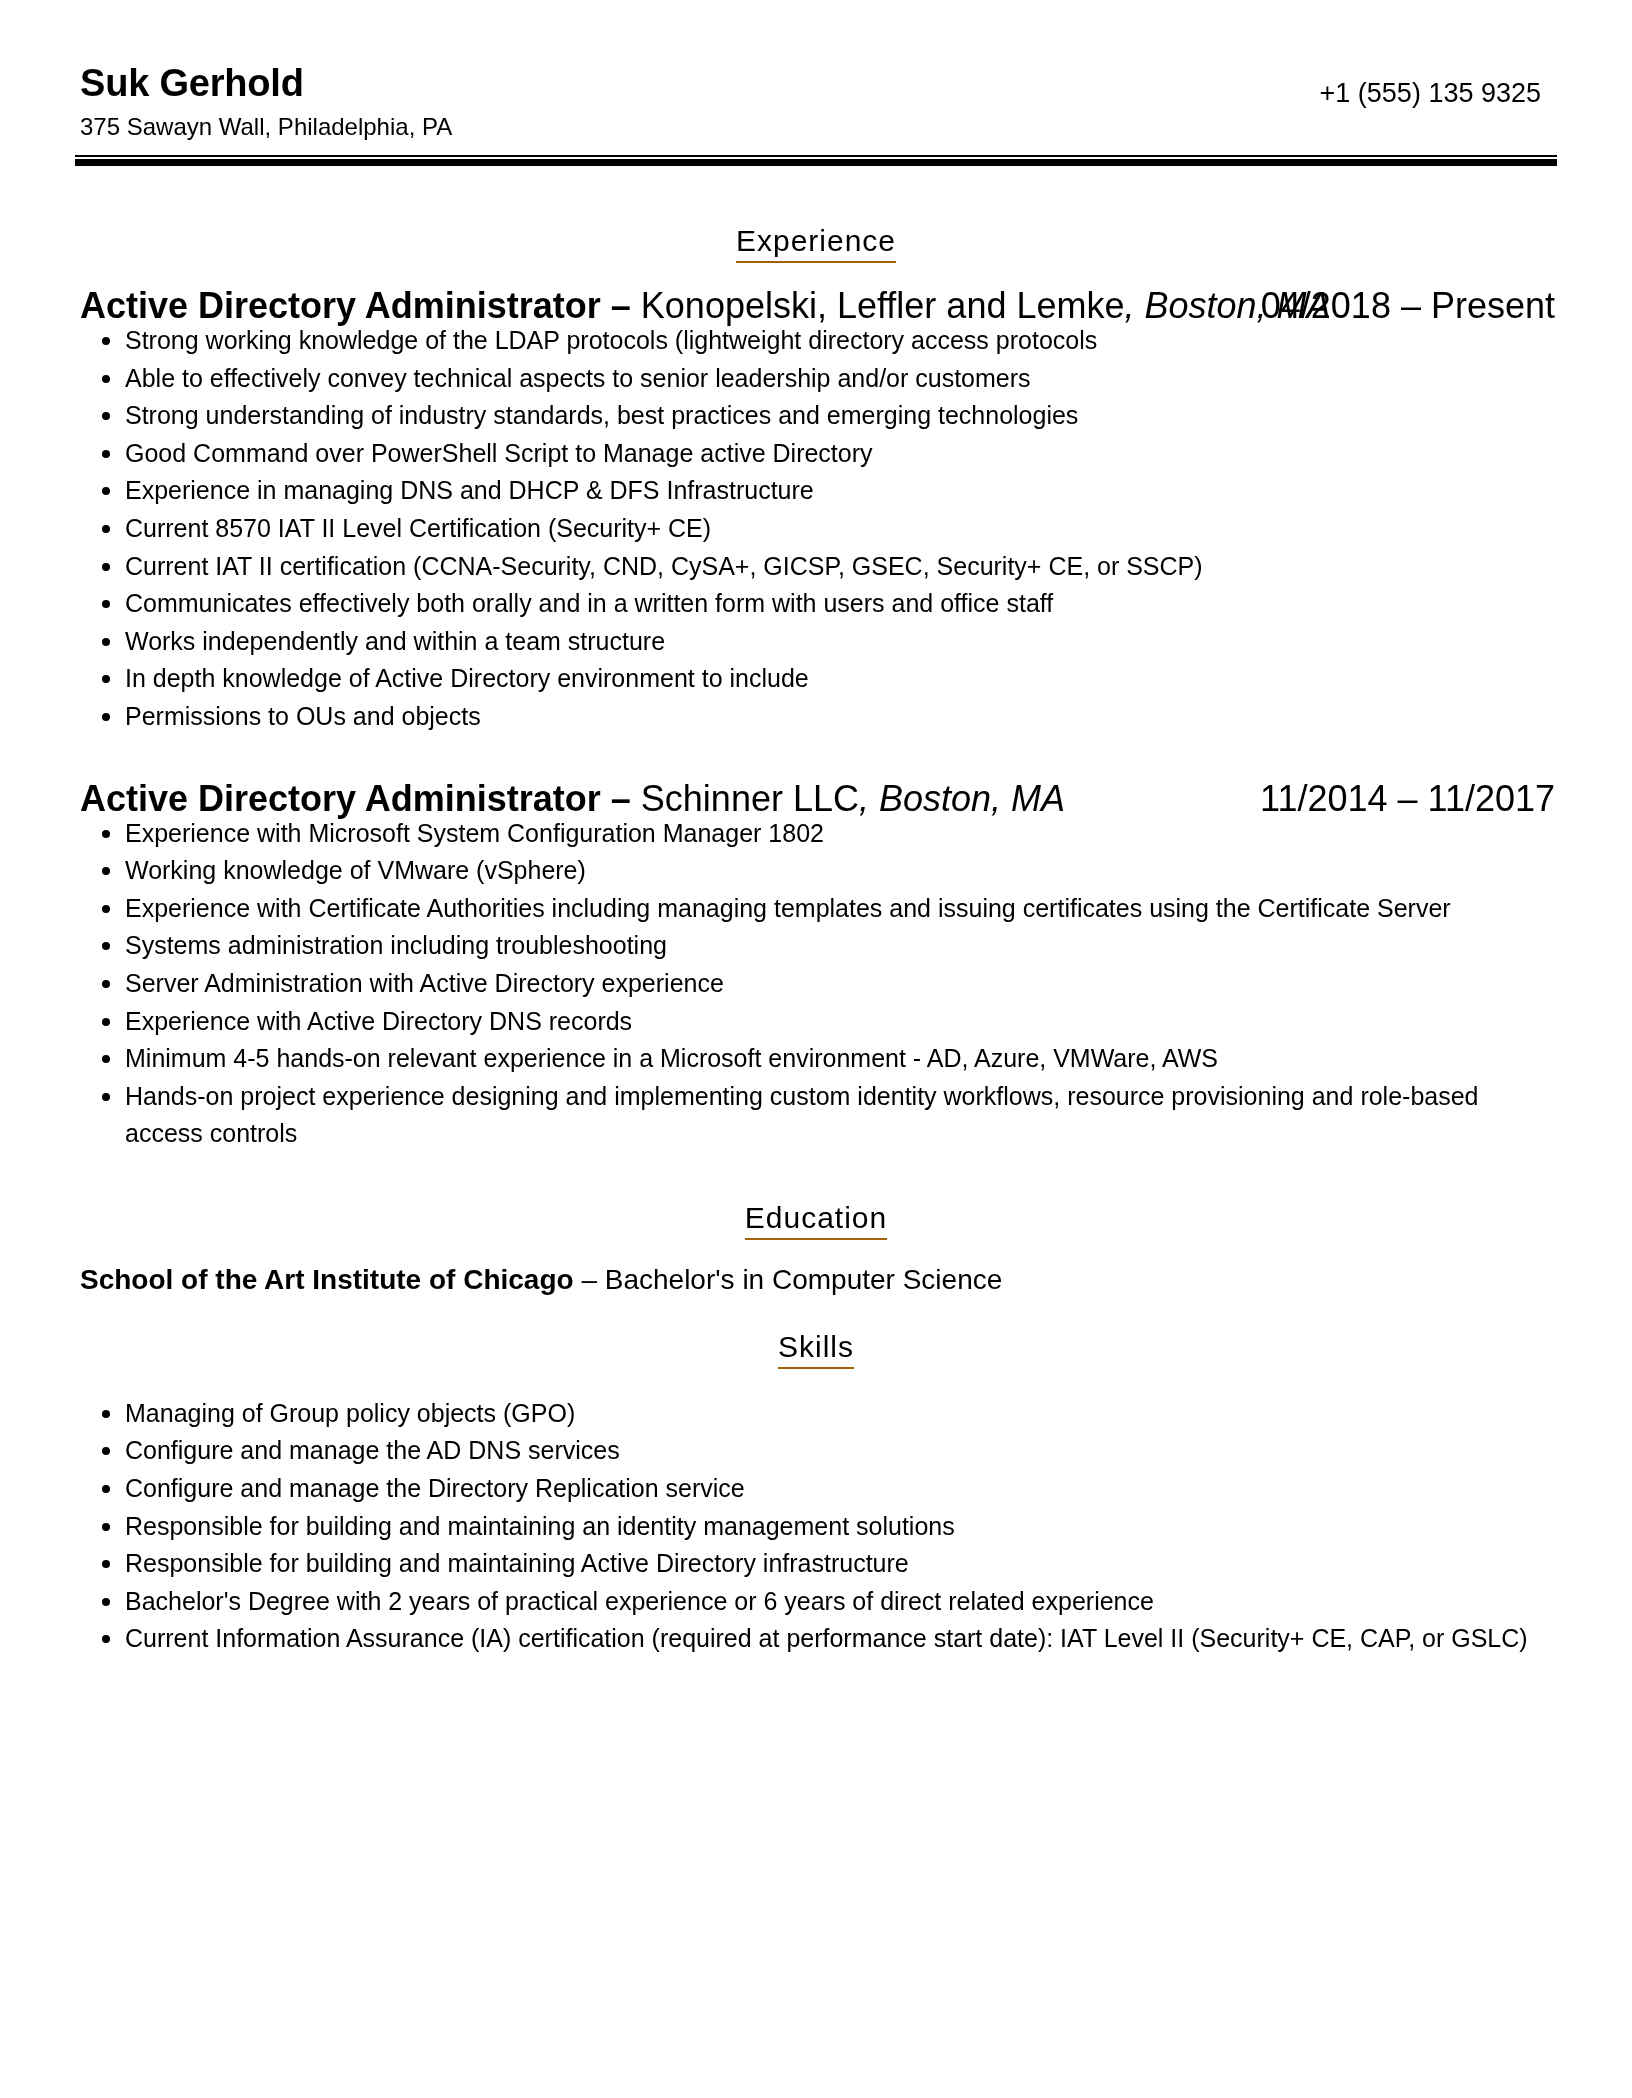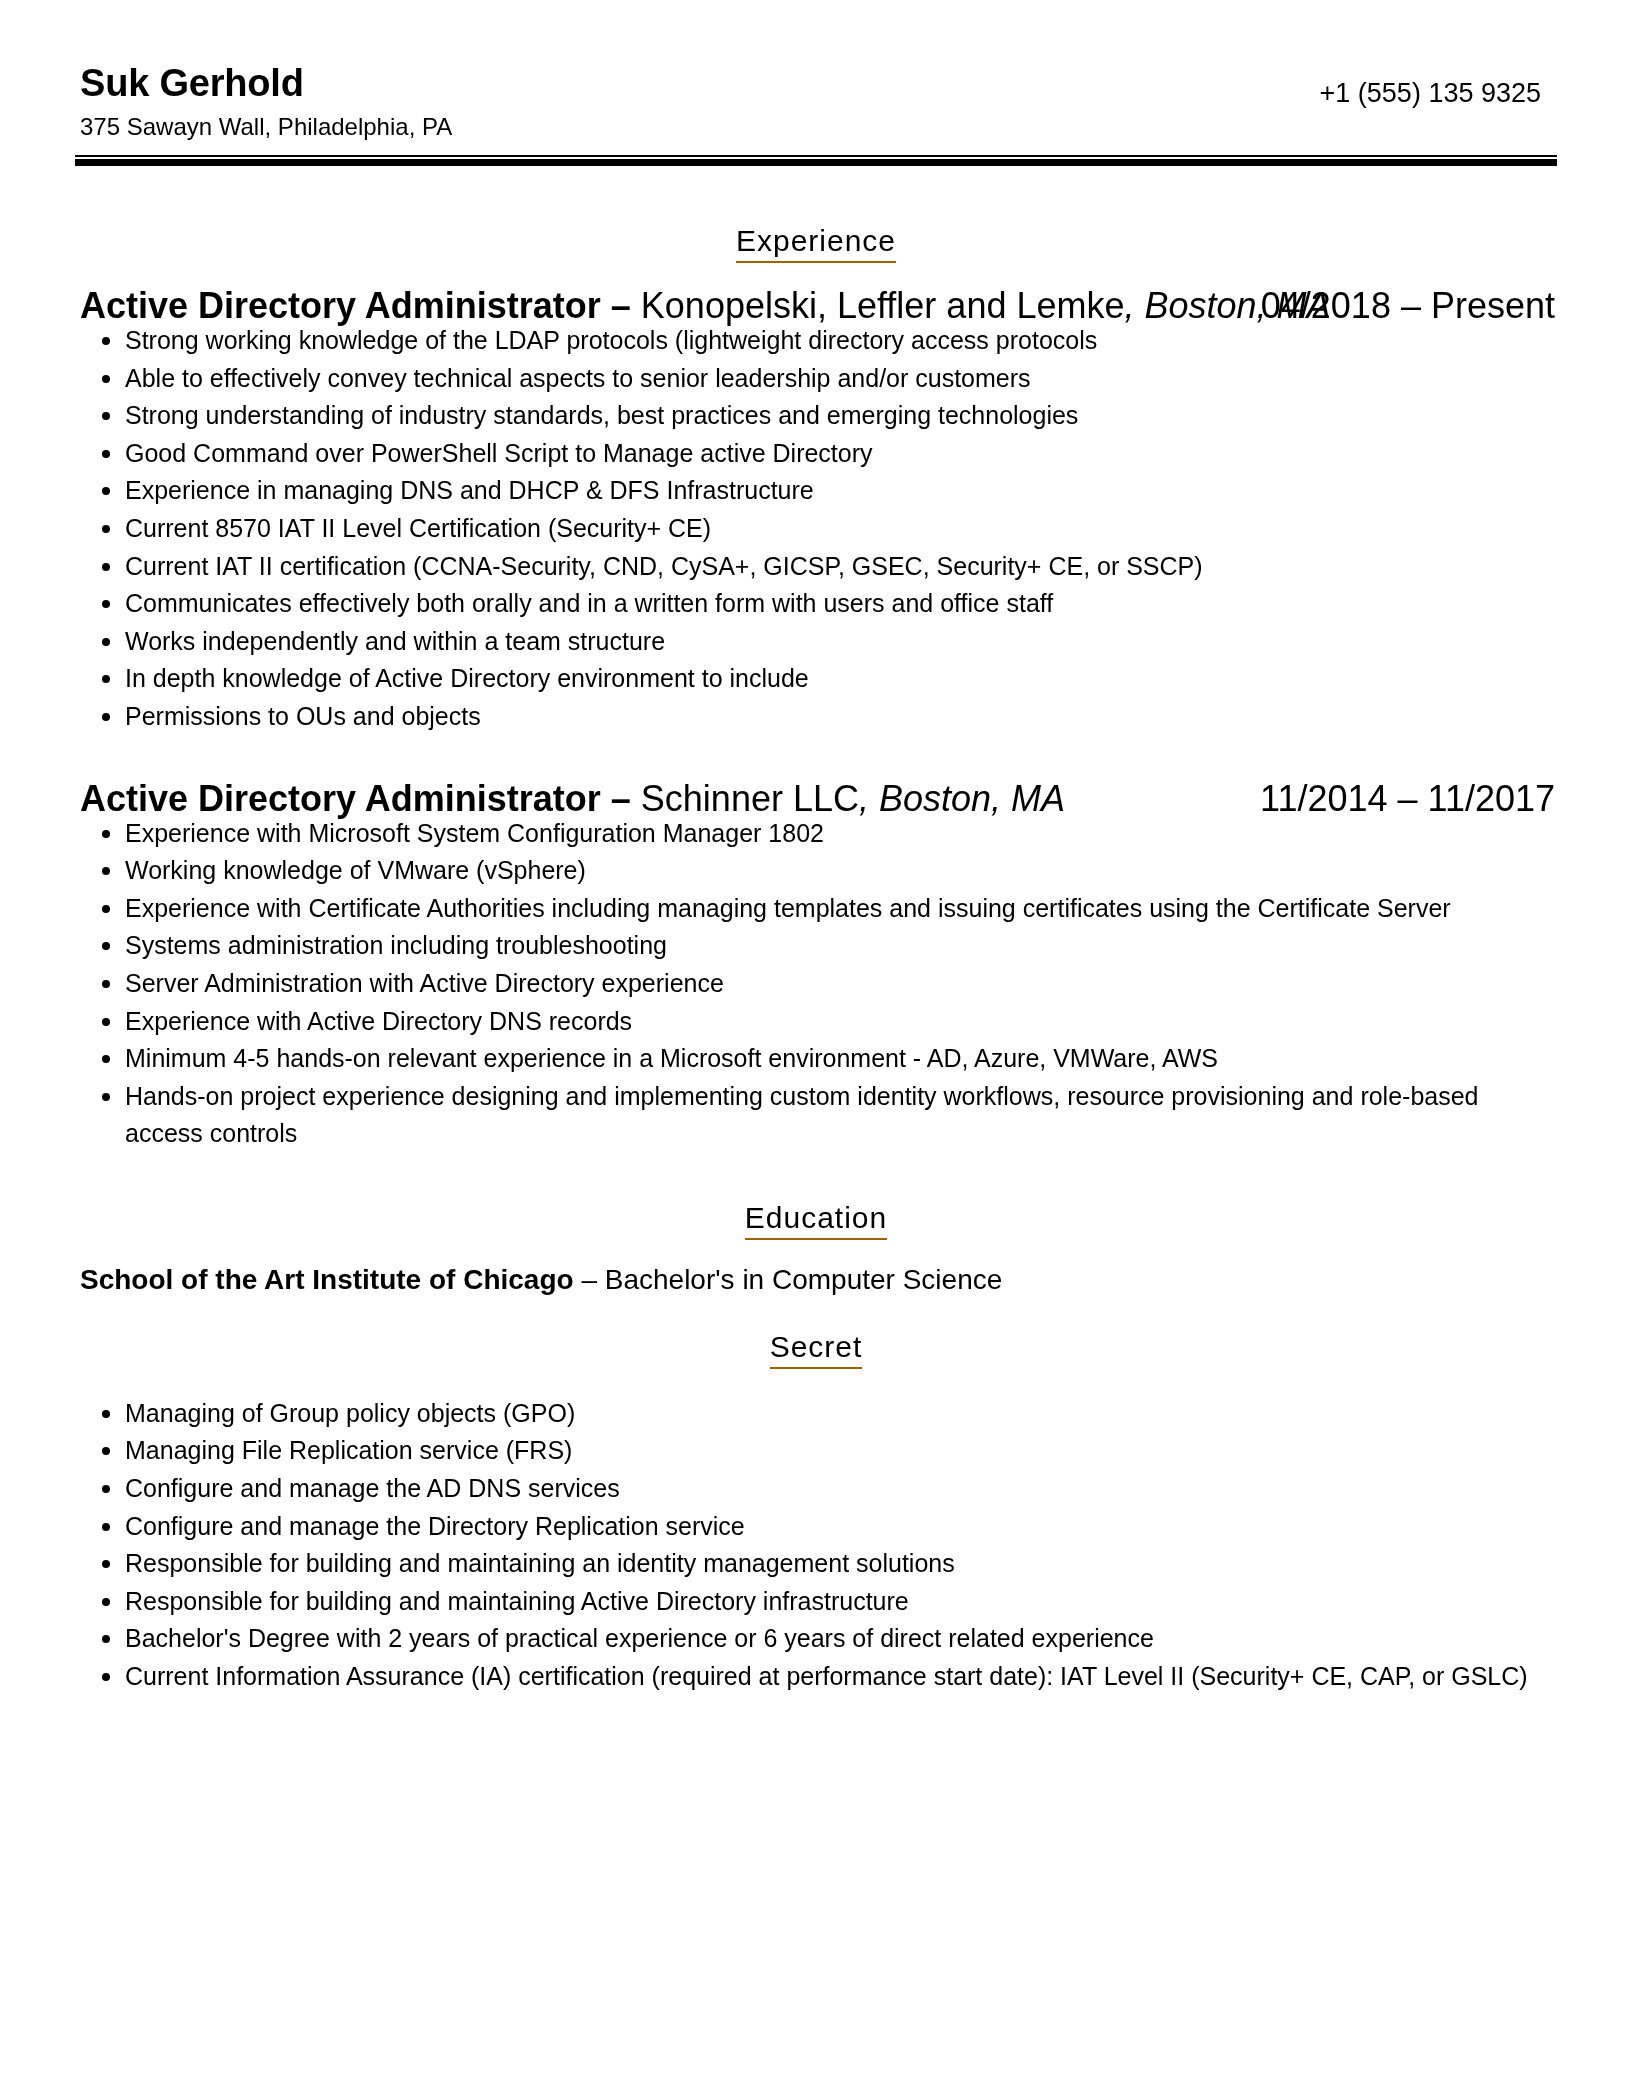--- a/index.html
+++ b/index.html
@@ -130,25 +130,24 @@
   </div>
 
   <div class="section-title-wrap" style="margin-top: 48px;">
     <span class="section-title">Education</span>
   </div>
   <div class="edu-line" style="margin-top: 24px;">
     <span class="school">School of the Art Institute of Chicago</span><span> – </span><span>Bachelor's in Computer Science</span>
   </div>
 
   <div class="section-title-wrap" style="margin-top: 34px;">
-    <span class="section-title">Secret</span>
+    <span class="section-title">Skills</span>
   </div>
   <ul class="bullets" style="margin-top: 26px;">
     <li>Managing of Group policy objects (GPO)</li>
-    <li>Managing File Replication service (FRS)</li>
     <li>Configure and manage the AD DNS services</li>
     <li>Configure and manage the Directory Replication service</li>
     <li>Responsible for building and maintaining an identity management solutions</li>
     <li>Responsible for building and maintaining Active Directory infrastructure</li>
     <li>Bachelor's Degree with 2 years of practical experience or 6 years of direct related experience</li>
     <li>Current Information Assurance (IA) certification (required at performance start date): IAT Level II (Security+ CE, CAP, or GSLC)</li>
   </ul>
 
 </div>
 

